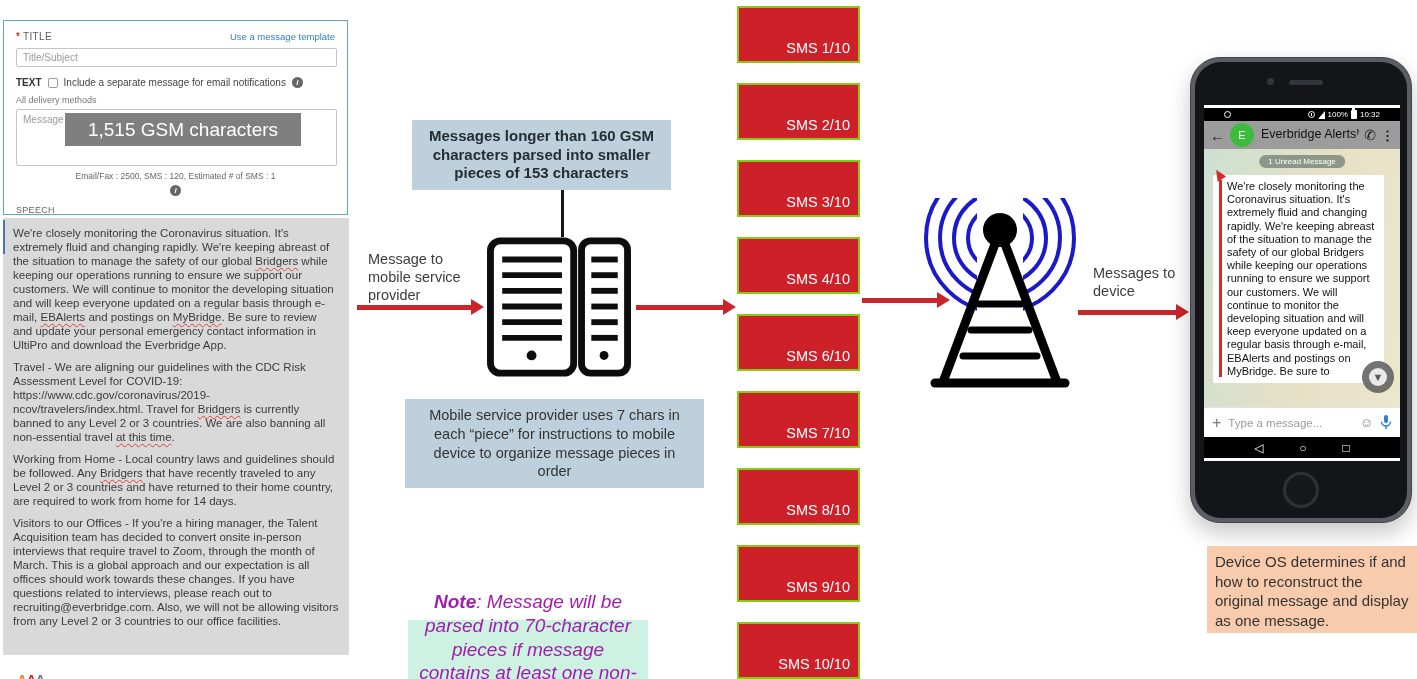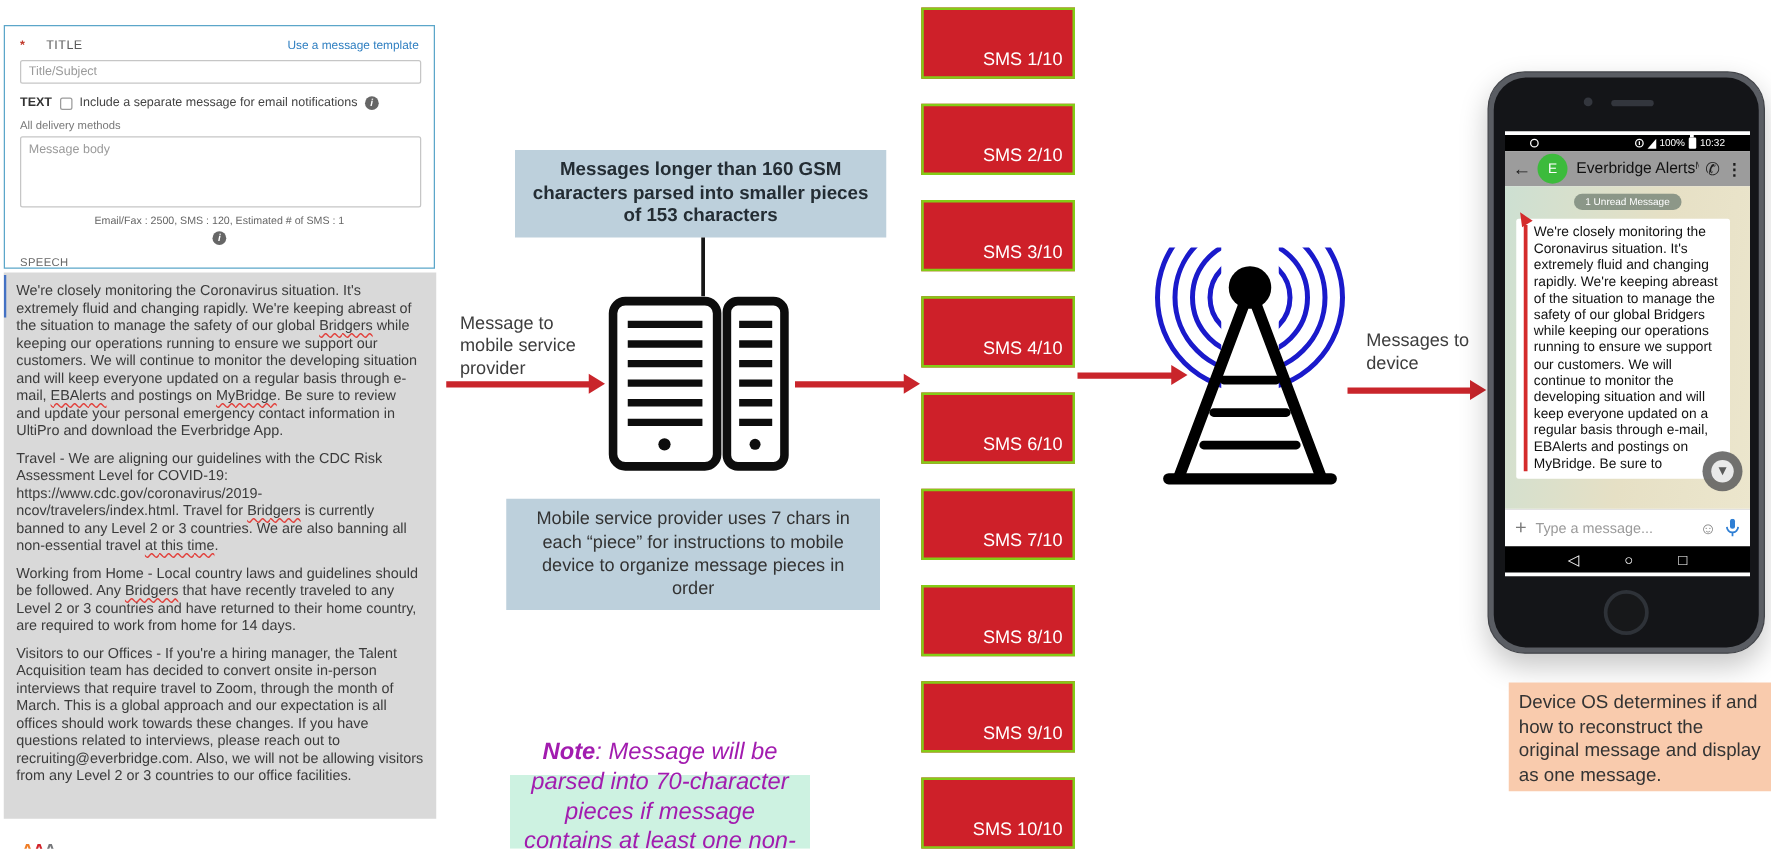--- a/index.html
+++ b/index.html
@@ -5,21 +5,21 @@
   * { box-sizing: border-box; margin: 0; padding: 0; }
   html,body { width:1417px; height:679px; background:#ffffff; overflow:hidden;
               font-family:"Liberation Sans", sans-serif; }
   .stage { position:relative; width:1417px; height:679px; background:#fff; }
 
   
   .form-panel { position:absolute; left:3px; top:20px; width:345px; height:195px;
                 background:#fff; border:1px solid #5BA6C9; padding:10px 12px 0 12px; overflow:hidden; }
   .form-row1 { display:flex; align-items:center; font-size:10px; }
   .req { color:#c0392b; margin-right:3px; font-weight:bold; }
-  .lbl { color:#5b5b5b; letter-spacing:.4px;margin-left:14px; }
+  .lbl { color:#5b5b5b; letter-spacing:.4px; }
   .tpl-link { margin-left:auto; color:#2F7FC1; font-size:9.5px; cursor:pointer; text-decoration:none; }
   .form-panel input { display:block; width:321px; height:19px; margin-top:6px; border:1px solid #c6c6c6;
                       border-radius:2px; font-size:10px; padding:0 6px; color:#333;
                       font-family:"Liberation Sans",sans-serif; }
   .form-panel input::placeholder { color:#9a9a9a; }
   .form-row2 { display:flex; align-items:center; margin-top:10px; font-size:10px; gap:6px; }
   .lbl-bold { font-weight:bold; color:#333; }
   .checkbox { width:10px; height:10px; border:1px solid #9b9b9b; border-radius:2px; background:#fff; display:inline-block; }
   .cb-label { color:#444; }
   .info-icon { display:inline-block; width:11px; height:11px; border-radius:50%; background:#666;
@@ -44,21 +44,21 @@
   .alert-block p { margin:0 0 8px 0; overflow-wrap:anywhere; }
   .caret { position:absolute; left:0; top:2px; width:2px; height:34px; background:#4472C4; }
   .sq { text-decoration:underline; text-decoration-style:wavy; text-decoration-color:#e2413c;
         text-decoration-thickness:1px; text-underline-offset:2px; }
   .aaa-logo { position:absolute; left:17px; top:672px; font-size:14px; font-weight:bold; letter-spacing:-1px; }
   .aaa-logo .a1 { color:#F07E26; } .aaa-logo .a2 { color:#D2232A; } .aaa-logo .a3 { color:#77787B; }
 
   
   .info-box { position:absolute; background:#BDD0DC; display:flex; align-items:center; justify-content:center;
               text-align:center; color:#242D34; }
-  .parse-box { left:412px; top:120px; width:297px; height:70px; font-weight:bold; font-size:15px;
+  .parse-box { left:412px; top:120px; width:259px; height:70px; font-weight:bold; font-size:15px;
                line-height:1.25; padding:4px 6px; }
   .provider-box { left:405px; top:399px; width:299px; height:89px; font-size:14.5px; line-height:1.3;
                   padding:4px 14px; color:#333; }
   .note-box { position:absolute; left:408px; top:620px; width:240px; height:59px; background:#CDF2E1;
               display:flex; align-items:center; justify-content:center; text-align:center;
               font-style:italic; font-size:19px; line-height:1.25; color:#a21caf; padding:4px 8px; }
   .note-box b { font-weight:bold; }
   .connector-v { position:absolute; left:561px; top:190px; width:3px; height:47px; background:#161616; }
 
   .flow-label { position:absolute; font-size:14.5px; line-height:1.25; color:#3d3d3d; }
@@ -147,20 +147,21 @@
     <input placeholder="Title/Subject" style="">
     <div class="form-row2">
       <span class="lbl-bold">TEXT</span>
       <span class="checkbox"></span>
       <span class="cb-label">Include a separate message for email notifications</span>
       <span class="info-icon">i</span>
     </div>
     <div class="delivery">All delivery methods</div>
     <div class="textarea">
       <span class="ph">Message body</span>
+      <div class="gsm-overlay">1,515 GSM characters</div>
     </div>
     <div class="limits">
       <span>Email/Fax : 2500, SMS : 120, Estimated # of SMS : 1</span>
       <span class="info-icon">i</span>
     </div>
     <div class="speech">SPEECH</div>
     <div class="tts-row">
       <span class="radio"></span>
       <span>Text-to-speech</span>
       <span class="info-icon">i</span>

